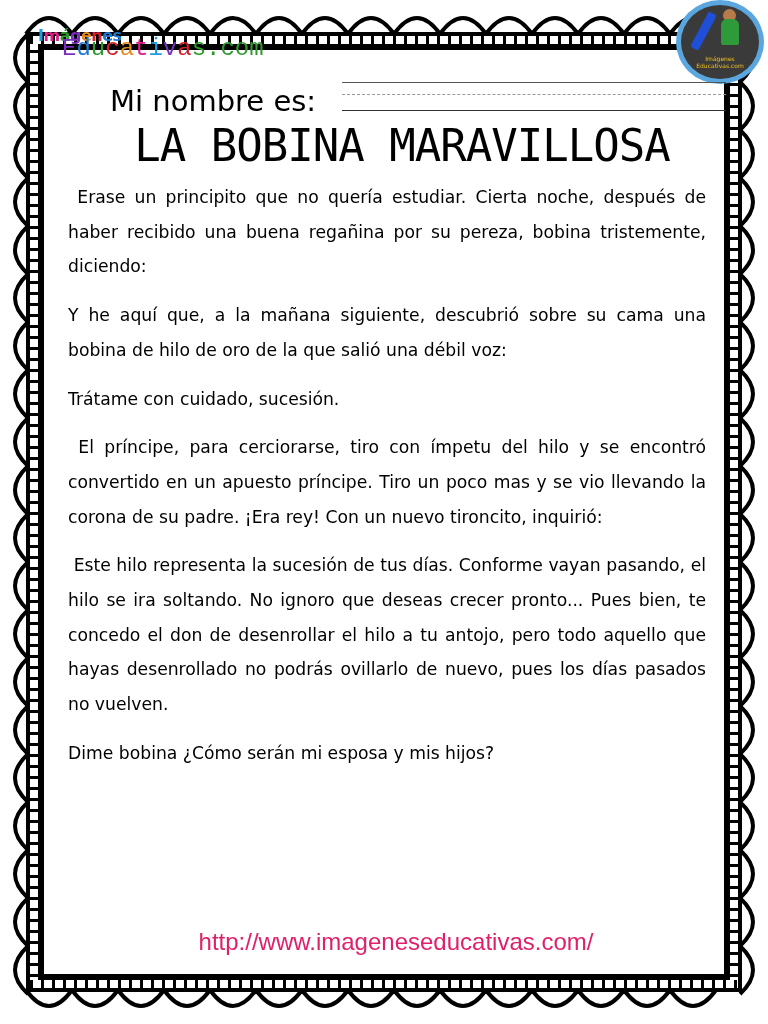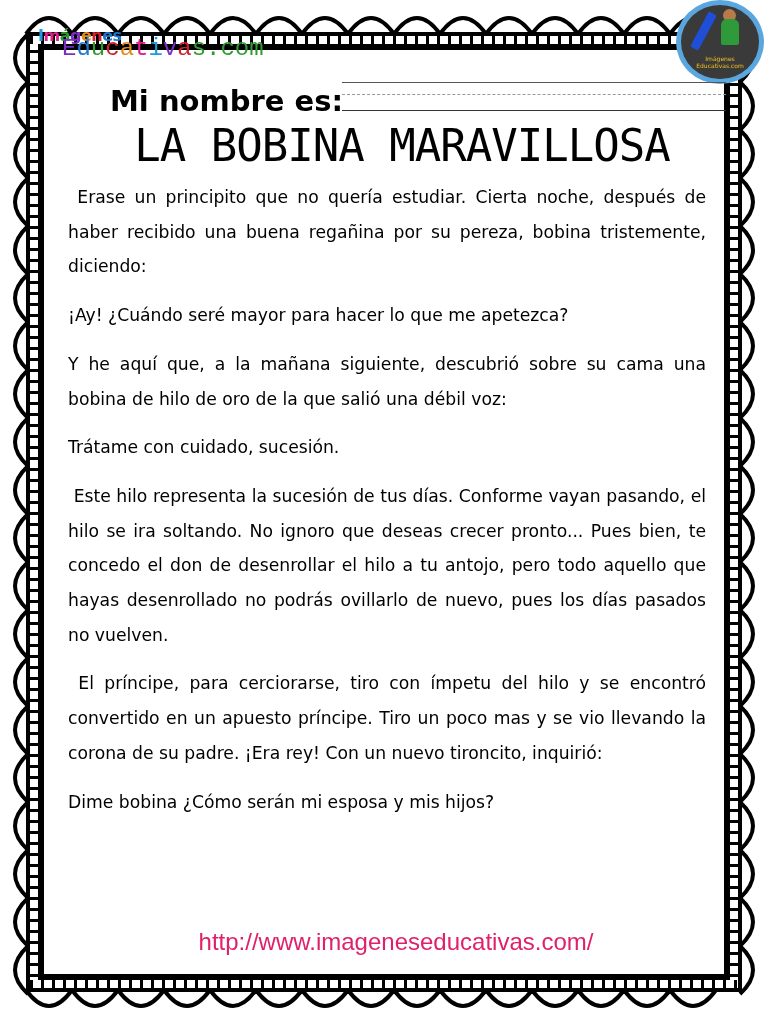--- a/index.html
+++ b/index.html
@@ -47,21 +47,21 @@
     .badge {
       position: absolute; left: 676px; top: 0px; width: 88px; height: 84px; border-radius: 50%;
       background: #5aa6df; box-sizing: border-box; padding: 5px;
     }
     .badge-inner { width: 100%; height: 100%; border-radius: 50%; background: #3a3a3a; position: relative; overflow: hidden; }
     .badge-pencil { position: absolute; left: 18px; top: 6px; width: 9px; height: 40px; background: #1e4fd6; transform: rotate(28deg); border-radius: 2px; }
     .badge-kid { position: absolute; left: 40px; top: 14px; width: 18px; height: 26px; background: #2e9a3a; border-radius: 6px 6px 2px 2px; }
     .badge-head { position: absolute; left: 42px; top: 4px; width: 13px; height: 13px; background: #b77a4a; border-radius: 50%; }
     .badge-text { position: absolute; left: 6px; top: 50px; width: 66px; font-size: 6px; line-height: 7px; color: #f0c020; text-align: center; }
 
-    .name-row { position: absolute; left: 110px; top: 84px; display: flex; align-items: flex-start; font-weight: bold; }
+    .name-row { position: absolute; left: 110px; top: 84px; display: flex; align-items: flex-start; }
     .name-label { font-size: 29px; line-height: 34px; font-family: "DejaVu Sans", sans-serif; }
     .name-lines { position: absolute; left: 342px; top: 82px; width: 384px; height: 32px; }
     .name-line { position: absolute; left: 0; right: 0; height: 0; }
     .name-line.top { top: 0; border-top: 1.5px solid #555; }
     .name-line.mid { top: 12px; border-top: 1px dashed #999; }
     .name-line.bot { top: 28px; border-top: 1.5px solid #333; }
 
     .title {
       position: absolute; left: 0; top: 118px; width: 768px; text-align: center;
       font-family: "DejaVu Sans Mono", monospace; font-size: 44px; line-height: 56px; letter-spacing: -1px;
@@ -122,21 +122,20 @@
 <div class="name-lines">
   <div class="name-line top"></div>
   <div class="name-line mid"></div>
   <div class="name-line bot"></div>
 </div>
 
 <h1 class="title">LA BOBINA MARAVILLOSA</h1>
 
 <div class="story" id="story">
   <p class="para indent">Erase un principito que no quería estudiar. Cierta noche, después de haber recibido una buena regañina por su pereza, bobina tristemente, diciendo:</p>
-  <p class="para">¡Ay! ¿Cuándo seré mayor para hacer lo que me apetezca?</p>
   <p class="para">Y he aquí que, a la mañana siguiente, descubrió sobre su cama una bobina de hilo de oro de la que salió una débil voz:</p>
   <p class="para">Trátame con cuidado, sucesión.</p>
+  <p class="para indent">El príncipe, para cerciorarse, tiro con ímpetu del hilo y se encontró convertido en un apuesto príncipe. Tiro un poco mas y se vio llevando la corona de su padre. ¡Era rey! Con un nuevo tironcito, inquirió:</p>
   <p class="para indent">Este hilo representa la sucesión de tus días. Conforme vayan pasando, el hilo se ira soltando. No ignoro que deseas crecer pronto... Pues bien, te concedo el don de desenrollar el hilo a tu antojo, pero todo aquello que hayas desenrollado no podrás ovillarlo de nuevo, pues los días pasados no vuelven.</p>
-  <p class="para indent">El príncipe, para cerciorarse, tiro con ímpetu del hilo y se encontró convertido en un apuesto príncipe. Tiro un poco mas y se vio llevando la corona de su padre. ¡Era rey! Con un nuevo tironcito, inquirió:</p>
   <p class="para">Dime bobina ¿Cómo serán mi esposa y mis hijos?</p>
 </div>
 
 <div class="footer-url">http://www.imageneseducativas.com/</div>
 
 </body></html>

